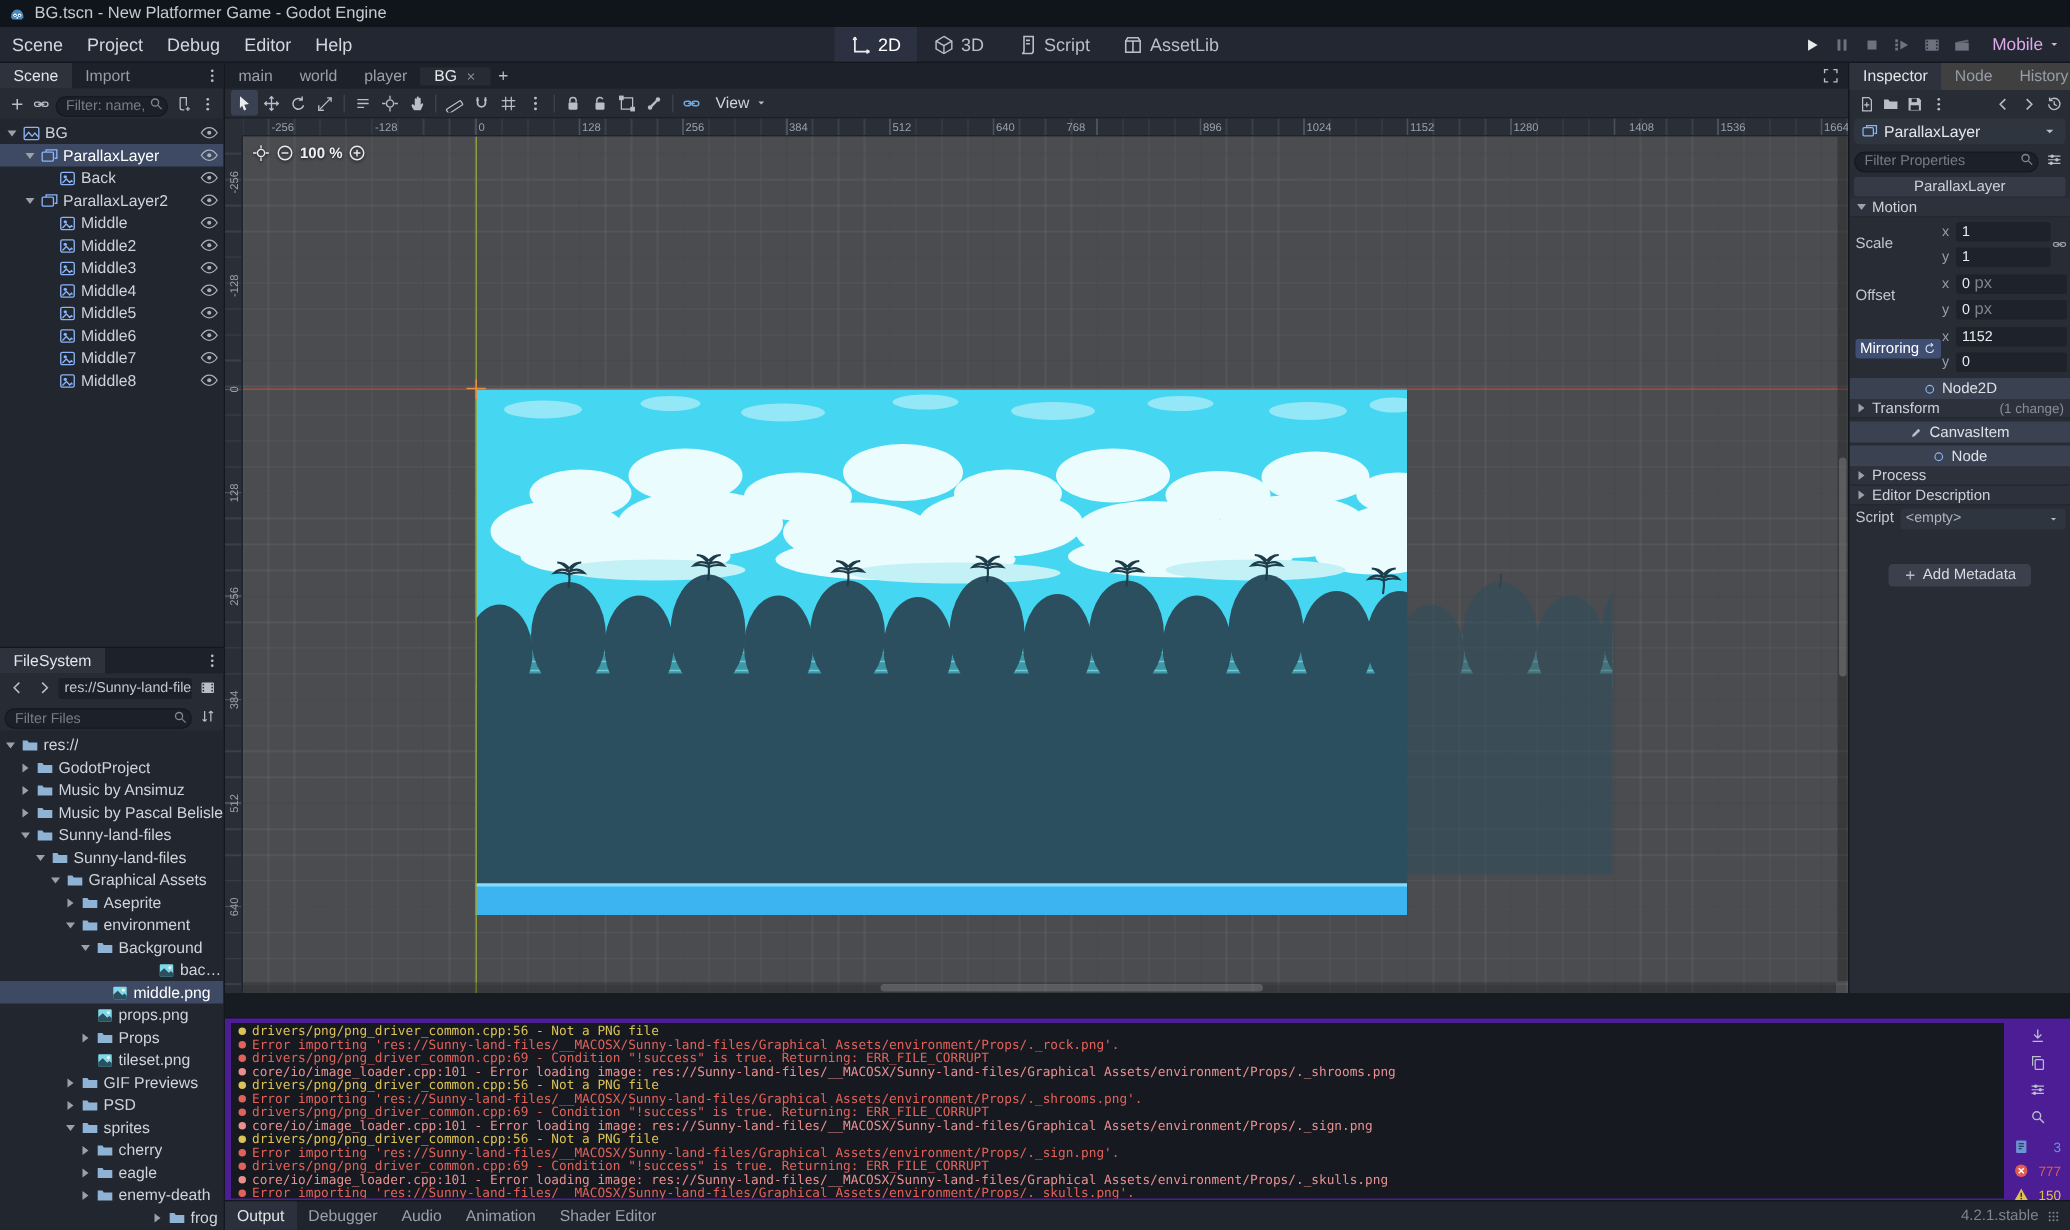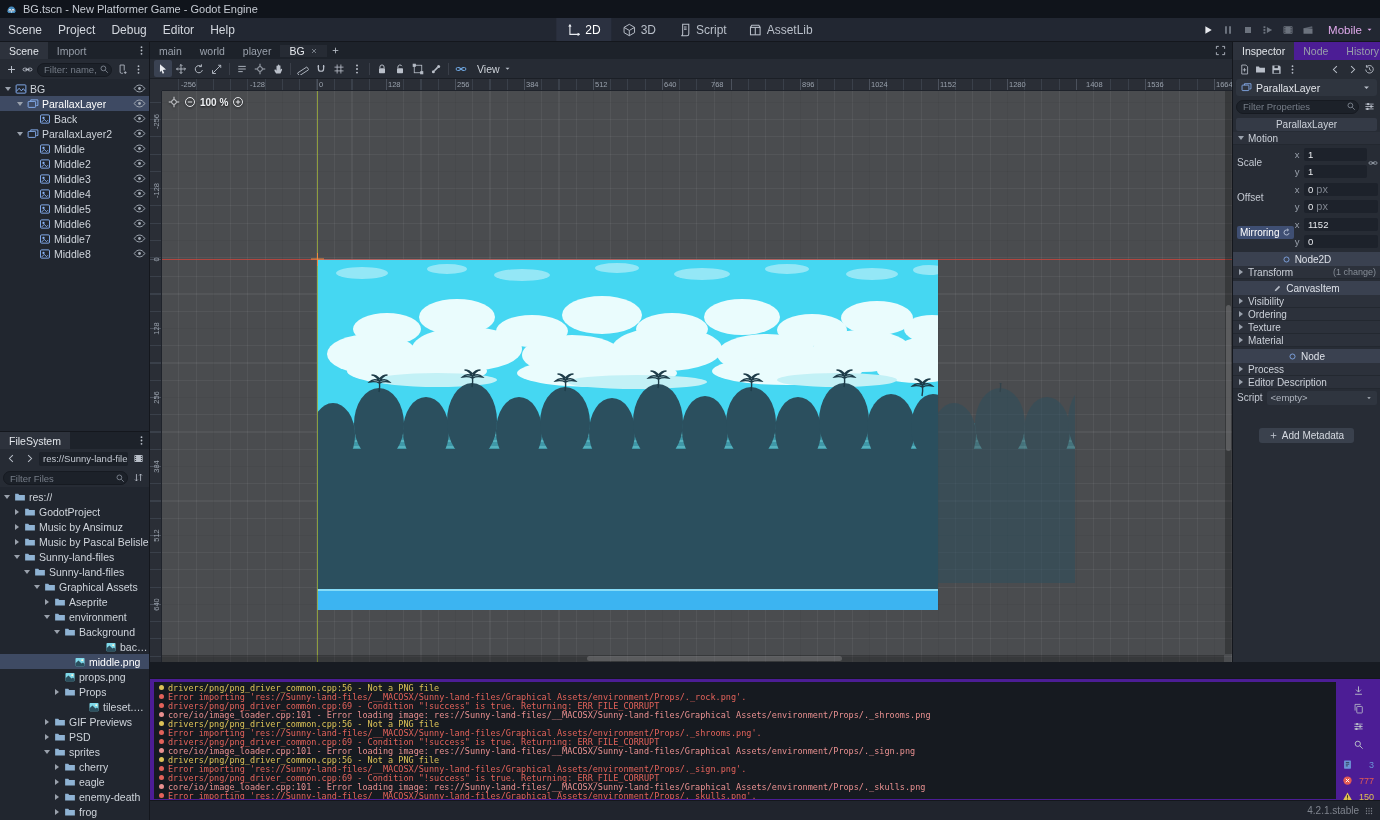--- a/index.html
+++ b/index.html
@@ -101,21 +101,21 @@
 .origin-v{position:absolute;left:155px;top:162px;width:1px;height:13px;background:#f08a3c}
 #zoom-widget{position:absolute;left:6px;top:5px;display:flex;align-items:center;gap:4px;color:#eef0f3;text-shadow:0 1px 2px rgba(0,0,0,.7)}
 #zoom-widget .icw{width:12px;height:12px;color:#e8eaee;filter:drop-shadow(0 1px 1px rgba(0,0,0,.6))}
 #zoom-label{font-size:10px;font-weight:bold}
 .scrollbar-v{position:absolute;right:0;top:0;bottom:8px;width:7px;background:rgba(0,0,0,.25)}
 .scrollbar-v::after{content:"";position:absolute;left:1px;right:1px;top:38%;height:26%;background:rgba(255,255,255,.18);border-radius:3px}
 .scrollbar-h{position:absolute;left:0;right:8px;bottom:0;height:7px;background:rgba(0,0,0,.25)}
 .scrollbar-h::after{content:"";position:absolute;top:1px;bottom:1px;left:40%;width:24%;background:rgba(255,255,255,.18);border-radius:3px}
 
 
-#insp-tabs{height:18px;display:flex;background:#4c1d95;flex:none}
+#insp-tabs{height:18px;display:flex;background:#404040;flex:none}
 #insp-toolbar{height:18px;display:flex;align-items:center;padding:0 3px;gap:2px;flex:none}
 #insp-toolbar .sbtn .icw{width:11px;height:11px}
 #insp-tb-r{margin-left:auto;display:flex;gap:1px}
 #node-select{height:17px;margin:1px 3px;background:#2f353f;border-radius:3px;display:flex;align-items:center;gap:4px;padding:0 5px;font-size:10.5px;color:#e3e6eb;flex:none}
 #node-select .icw{width:11px;height:11px}
 #insp-filter-row{height:18px;display:flex;align-items:center;gap:2px;padding:0 3px;flex:none}
 #insp-scroll{flex:1;overflow:hidden;padding-top:2px}
 .obj-header{height:13px;margin:1px 3px;background:#343a46;border-radius:2px;display:flex;align-items:center;justify-content:center;font-size:10px;color:#ced3db}
 .insp-section{height:13px;background:#2c313b;border-bottom:1px solid #232830;display:flex;align-items:center;gap:3px;font-size:10px;padding:0 4px;color:#ccd1d9}
 .insp-section .note{margin-left:auto;color:#868d97;font-size:9px}
@@ -793,21 +793,21 @@
         </div>
         <div class="trow" style="padding-left: 53px;">
           <span class="chev right"></span>
           <span class="icw small cfold">
             <svg viewBox="0 0 16 16">
               <path d="M1.5 3.5h4.2l1.2 1.8h7.6v7.2h-13z" fill="currentColor"></path>
             </svg>
           </span>
           <span class="tlabel">Props</span>
         </div>
-        <div class="trow" style="padding-left: 53px; margin-left: 24px;">
+        <div class="trow" style="padding-left: 53px;">
           <span class="chev"></span>
           <span class="icw small">
             <svg viewBox="0 0 16 16">
               <rect x="2" y="2.5" width="12" height="11" rx="1" fill="#7fd9ea"></rect>
               <path d="M2 9.5 6 6l4 4 2-1.5 2 2v3H2z" fill="#2b4f5e"></path>
               <circle cx="11" cy="5.5" r="1.3" fill="#fff8d8"></circle>
             </svg>
           </span>
           <span class="tlabel">tileset.png</span>
         </div>
@@ -858,21 +858,21 @@
         </div>
         <div class="trow" style="padding-left: 53px;">
           <span class="chev right"></span>
           <span class="icw small cfold">
             <svg viewBox="0 0 16 16">
               <path d="M1.5 3.5h4.2l1.2 1.8h7.6v7.2h-13z" fill="currentColor"></path>
             </svg>
           </span>
           <span class="tlabel">enemy-death</span>
         </div>
-        <div class="trow" style="padding-left: 53px;">
+        <div class="trow" style="padding-left: 53px; margin-left: 48px;">
           <span class="chev right"></span>
           <span class="icw small cfold">
             <svg viewBox="0 0 16 16">
               <path d="M1.5 3.5h4.2l1.2 1.8h7.6v7.2h-13z" fill="currentColor"></path>
             </svg>
           </span>
           <span class="tlabel">frog</span>
         </div>
       </div>
   </div>
@@ -1437,38 +1437,20 @@
       <span class="note">(1 change)</span>
     </div>
     <div class="insp-cat">
       <span class="icw tiny">
           <svg viewBox="0 0 16 16">
             <path d="M3 13l.8-3L10.5 3.3l2.2 2.2L6 12.2z" fill="currentColor"></path>
           </svg>
         </span>
       <span>CanvasItem</span>
     </div>
-    <div id="ci-sections">
-        <div class="insp-section">
-          <span class="chev right"></span>
-          <span>Visibility</span>
-        </div>
-        <div class="insp-section">
-          <span class="chev right"></span>
-          <span>Ordering</span>
-        </div>
-        <div class="insp-section">
-          <span class="chev right"></span>
-          <span>Texture</span>
-        </div>
-        <div class="insp-section">
-          <span class="chev right"></span>
-          <span>Material</span>
-        </div>
-      </div>
     <div class="insp-cat">
       <span class="icw tiny">
           <svg viewBox="0 0 16 16">
             <circle cx="8" cy="8" r="4.5" stroke="#8ab4f8" fill="none" stroke-width="1.4"></circle>
           </svg>
         </span>
       <span>Node</span>
     </div>
     <div id="node-sections">
         <div class="insp-section">
@@ -1650,20 +1632,27 @@
           <g stroke="currentColor" fill="none" stroke-width="1.4">
             <circle cx="7" cy="7" r="3.8"></circle>
             <path d="M10 10l4 4"></path>
           </g>
         </svg>
       </span>
   </div>
 </div>
 
 <div id="statusbar">
+  <div id="status-tabs" class="flex" style="height:100%">
+      <div class="status-tab active">Output</div>
+      <div class="status-tab">Debugger</div>
+      <div class="status-tab">Audio</div>
+      <div class="status-tab">Animation</div>
+      <div class="status-tab">Shader Editor</div>
+    </div>
   <div id="status-right">
     <span>4.2.1.stable</span>
     <span class="icw">
         <svg viewBox="0 0 16 16">
           <g fill="currentColor">
             <circle cx="4" cy="4" r="1.1"></circle>
             <circle cx="8" cy="4" r="1.1"></circle>
             <circle cx="12" cy="4" r="1.1"></circle>
             <circle cx="4" cy="8" r="1.1"></circle>
             <circle cx="8" cy="8" r="1.1"></circle>

